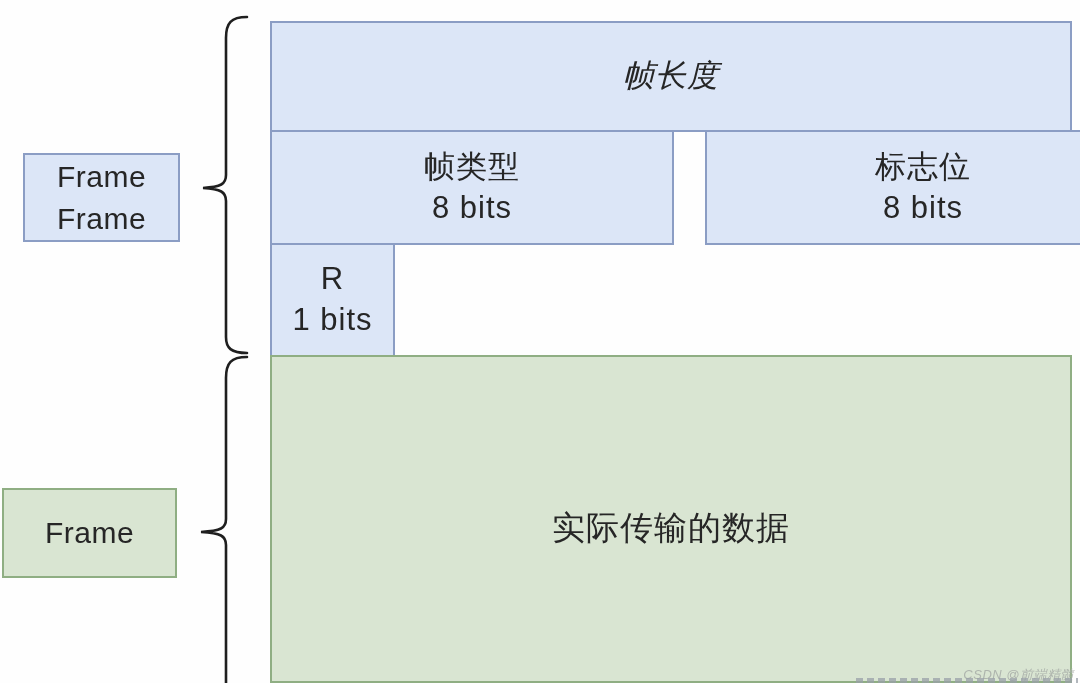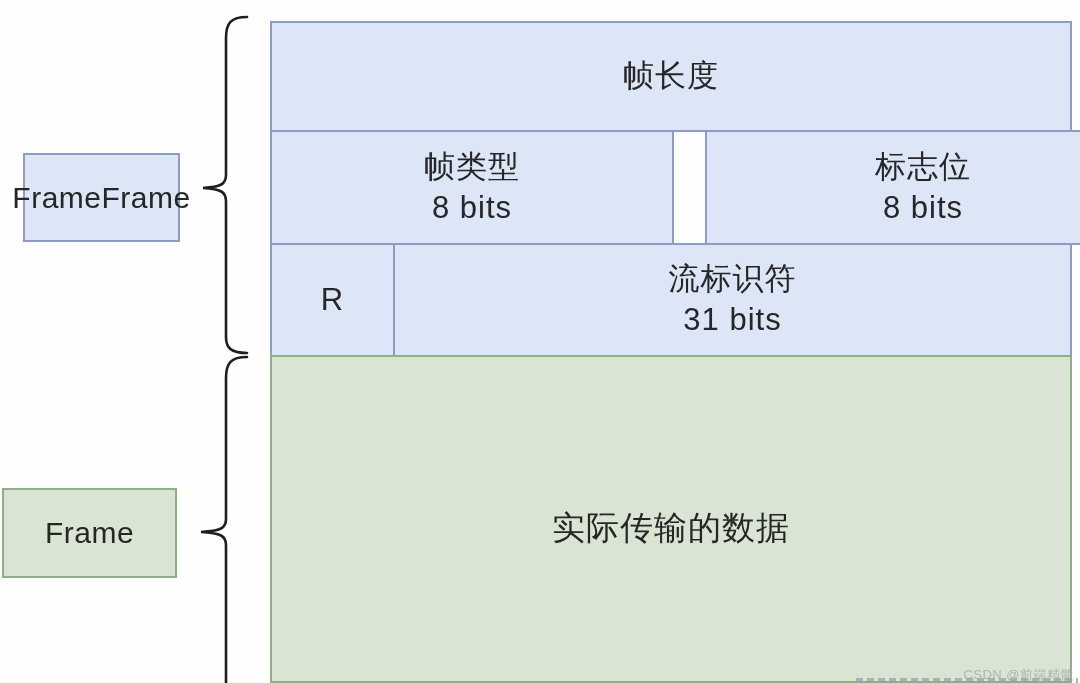--- a/index.html
+++ b/index.html
@@ -41,54 +41,55 @@
     border: 2.5px solid #8b9dc4;
   }
   .cell.green {
     background: #d9e5d2;
     border: 2.5px solid #8fae83;
   }
   .label-box {
     position: absolute;
     box-sizing: border-box;
     display: flex;
-    flex-direction: row;
+    flex-direction: column;
     align-items: center;
     justify-content: center;
     text-align: center;
     font-size: 30px;
     line-height: 1.38;
     letter-spacing: 0.5px;
   }
   .label-box.blue {
     background: #dce6f7;
     border: 2px solid #8b9dc4;
   }
   .label-box.green {
     background: #d9e5d2;
     border: 2px solid #8fae83;
   }
   
-  .row-length   { left: 270px; top: 21px;  width: 802px; height: 111px; }
+  .row-length   { left: 270px; top: 21px;  width: 802px; height: 111px; font-style: italic; }
   .row-type     { left: 270px; top: 130px; width: 404px; height: 115px; }
   .row-flags    { left: 672px; top: 130px; width: 436px; height: 115px; margin-left: 33px; }
   .row-r        { left: 270px; top: 243px; width: 125px; height: 114px; }
   .row-stream   { left: 393px; top: 243px; width: 679px; height: 114px; }
   .row-payload  { left: 270px; top: 355px; width: 802px; height: 328px;
                   font-size: 33px; padding-top: 18px; }
   .frame-header-label   { left: 23px; top: 153px; width: 157px; height: 89px; }
   .frame-payload-label  { left: 2px;  top: 488px; width: 175px; height: 90px; }
   .watermark {
     position: absolute;
     right: 6px;
     top: 666px;
     font-size: 13px;
     color: #aab0aa;
     opacity: 0.9;
     letter-spacing: 0.5px;
+    font-style: italic;
   }
   
   .watermark-clip {
     position: absolute;
     left: 856px;
     top: 678px;
     width: 222px;
     height: 5px;
     background: repeating-linear-gradient(90deg,
       #99a0a8 0px, #99a0a8 7px,
@@ -126,26 +127,23 @@
     <span>8 bits</span>
   </div>
 
   <div class="cell blue row-flags">
     <span>标志位</span>
     <span>8 bits</span>
   </div>
 
   <div class="cell blue row-r">
     <span>R</span>
+    <span>1 bits</span>
   </div>
 
-  <div class="cell blue row-stream">
-    <span>流标识符</span>
-    <span>31 bits</span>
-  </div>
 
   <div class="cell green row-payload">
     <span>实际传输的数据</span>
   </div>
 
   <div class="watermark">CSDN @前端精髓</div>
   <div class="watermark-clip"></div>
 
 </div>
 

